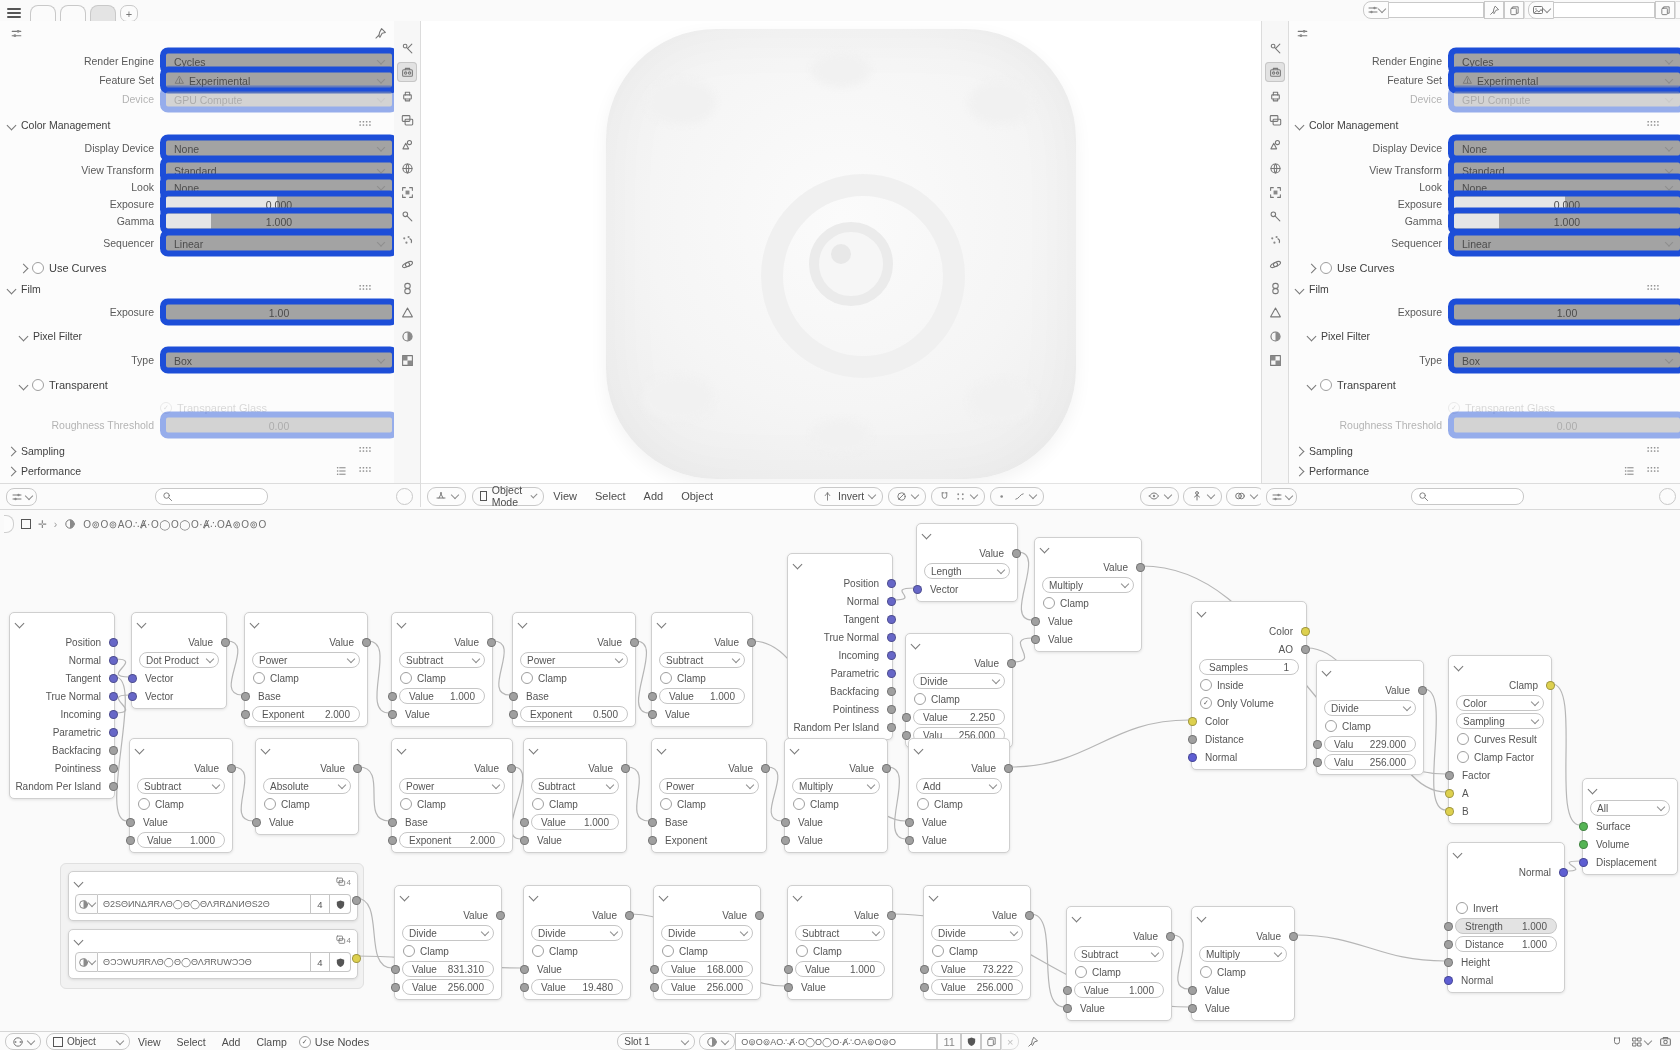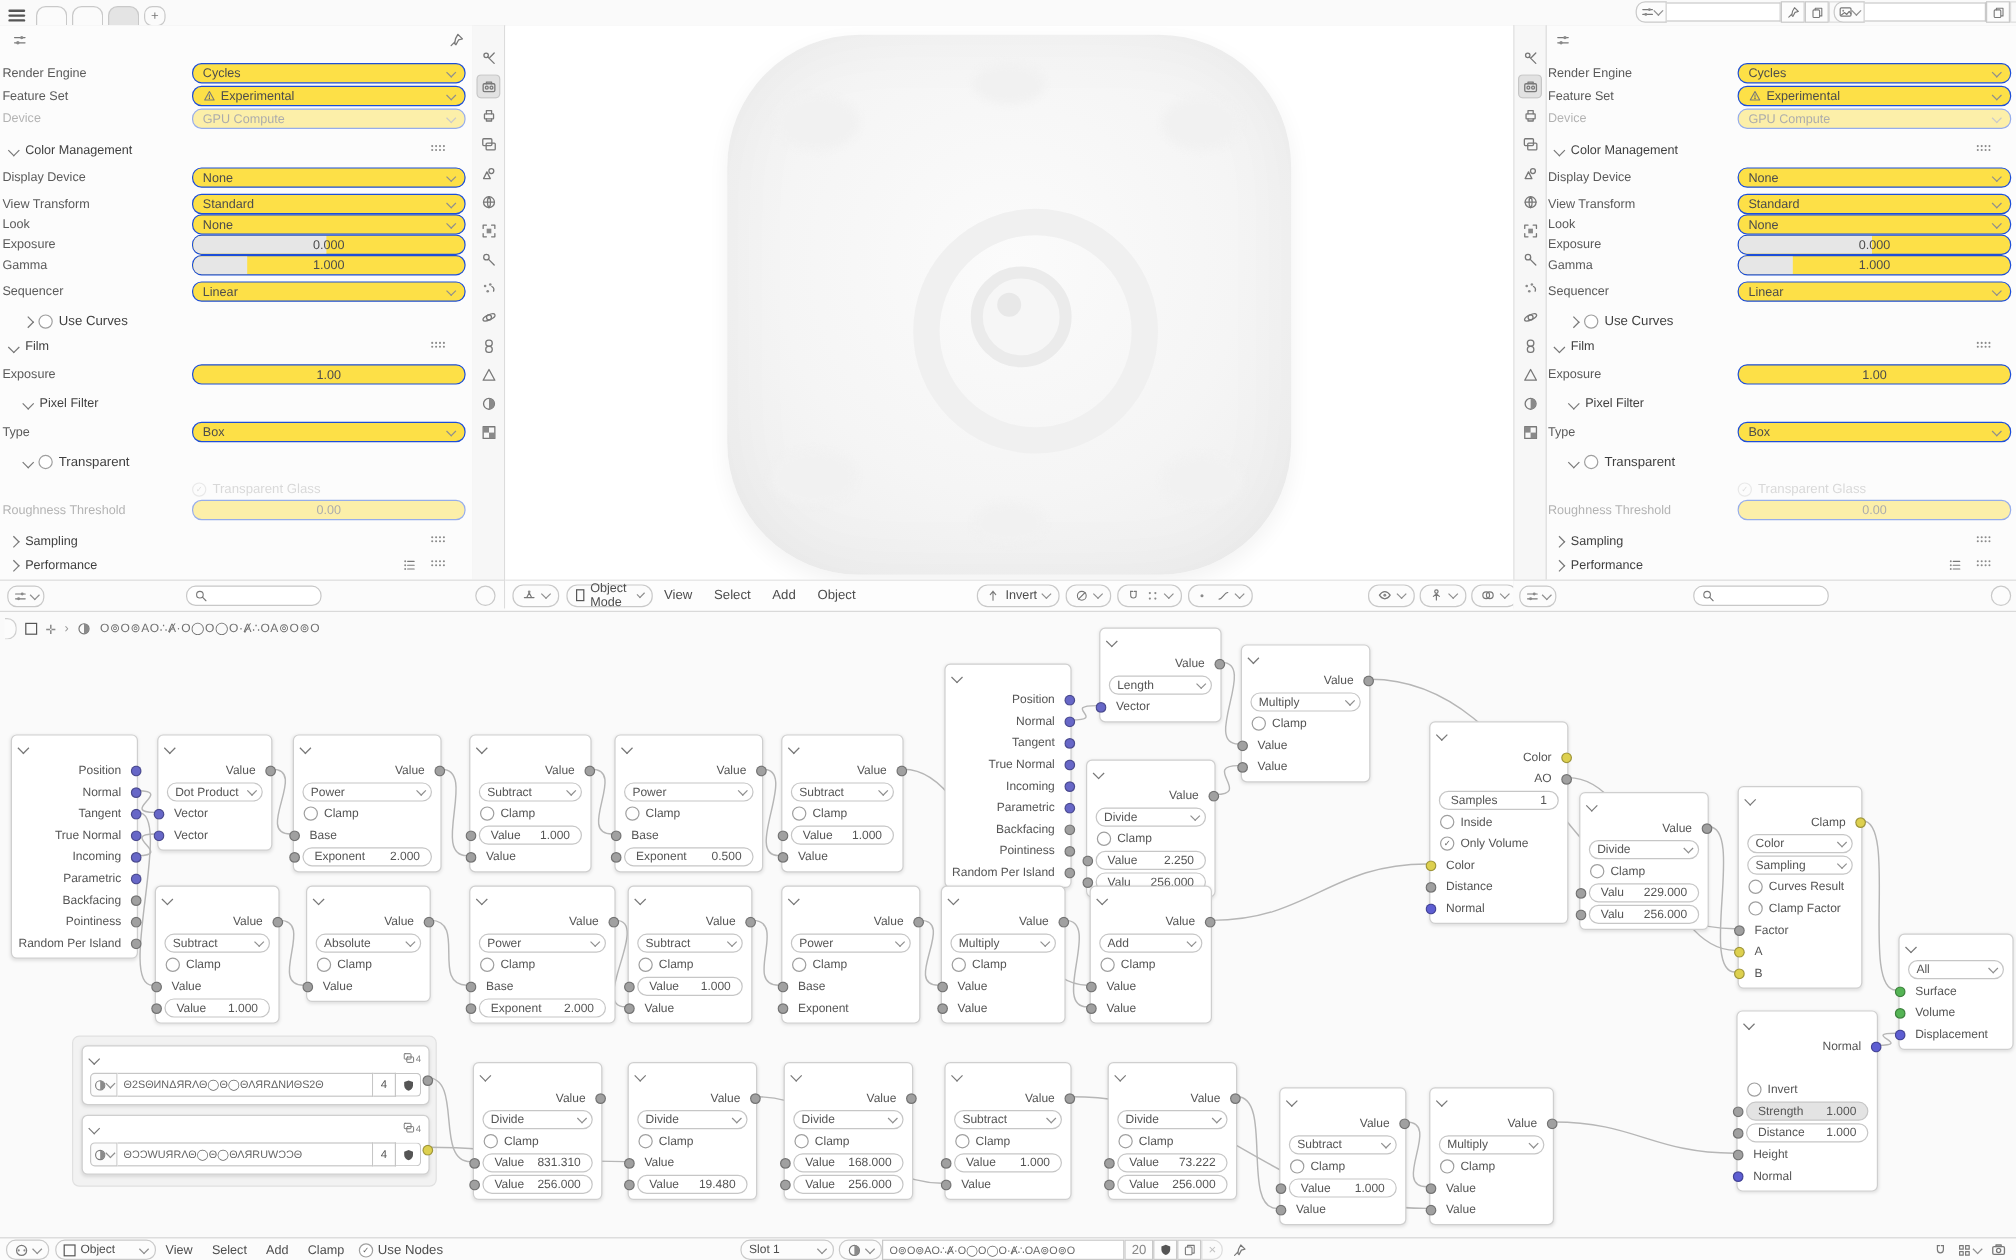--- a/index.html
+++ b/index.html
@@ -19,23 +19,23 @@
   .roundx{width:16px;height:16px;border:1px solid #ddd;border-radius:0 8px 8px 0;display:flex;align-items:center;justify-content:center;color:#c0c0c0}
   
   .panel{top:21px;height:462px;background:#fcfcfc}
   #left-panel{left:0;width:394px;border-right:1px solid #dcdcdc}
   #right-panel{left:1287px;width:393px;border-left:1px solid #dcdcdc}
   .strip{top:21px;width:26px;height:486px;background:#f7f7f7}
   #left-strip{left:394px;border-right:1px solid #dcdcdc}
   #right-strip{left:1261px;border-left:1px solid #dcdcdc;border-right:1px solid #dcdcdc}
   .stripicon{position:absolute;left:3px;width:20px;height:20px;display:flex;align-items:center;justify-content:center;border-radius:4px}
   .stripicon.active{background:#e2e2e2;box-shadow:0 0 0 1px #c6c6c6 inset}
-  .prow-label{position:absolute;width:152px;font-size:10.5px;color:#5a5a5a;transform:translateY(-50%)}
+  .prow-label{position:absolute;width:152px;text-align:right;font-size:10.5px;color:#5a5a5a;transform:translateY(-50%)}
   .pfield{position:absolute;left:160px;width:226px;height:15px;transform:translateY(-50%);
-          border:1px solid #1d4ed8;border-radius:8px;background:#fde047;display:flex;align-items:center;font-size:10.5px;color:#4c4c4c;overflow:hidden}
+          border:6px solid #1d4ed8;border-radius:8px;background:#a3a3a3;display:flex;align-items:center;font-size:10.5px;color:#4c4c4c;overflow:hidden}
   .pfield .txt{padding-left:8px;white-space:nowrap;z-index:1}
   .pfield .ctr{width:100%;text-align:center;z-index:1}
   .pfield .fill{position:absolute;left:0;top:0;bottom:0;background:#e6e6e6}
   .chev{width:5px;height:5px;border-right:1.2px solid #8e8e8e;border-bottom:1.2px solid #8e8e8e;transform:rotate(45deg);margin-top:-2px}
   .pfield .chev{position:absolute;right:8px;top:6px}
   .caret-d{width:6px;height:6px;border-right:1.2px solid #777;border-bottom:1.2px solid #777;transform:rotate(45deg)}
   .caret-r{width:6px;height:6px;border-right:1.2px solid #777;border-bottom:1.2px solid #777;transform:rotate(-45deg)}
   .seclabel{font-size:10.5px;color:#444;position:absolute;transform:translateY(-50%)}
   .grip{position:absolute;transform:translateY(-50%);color:#c9c9c9}
   .circlechk{width:10px;height:10px;border:1px solid #9f9f9f;border-radius:50%;background:#fff;display:flex;align-items:center;justify-content:center;font-size:7px;color:#666}
@@ -1955,21 +1955,21 @@
       <span class="chev" style="margin-left:auto"></span>
     </span>
   <span class="npill" style="margin-left:4px">
       <svg class="ic" width="12" height="12" viewBox="0 0 12 12">
         <circle cx="6" cy="6" r="4.2"></circle>
         <path class="f" d="M6 1.8a4.2 4.2 0 0 1 0 8.4z"></path>
       </svg>
       <span class="chev"></span>
     </span>
   <span class="matname">O⊚O⊚AO∴Ⱥ·O◯O◯O·Ⱥ∴OA⊚O⊚O</span>
-  <span class="sqbtn" style="width:22px;height:15px">20</span>
+  <span class="sqbtn" style="width:22px;height:15px">11</span>
   <span class="sqbtn" style="height:15px">
       <svg class="ic" width="11" height="11" viewBox="0 0 12 12">
         <path class="fd" d="M6 1.5l4 1.5v3c0 2.5-1.7 4-4 4.8C3.7 10 2 8.5 2 6V3z"></path>
       </svg>
     </span>
   <span class="sqbtn" style="height:15px">
       <svg class="ic" width="11" height="11" viewBox="0 0 12 12">
         <rect x="2" y="3.5" width="6" height="7" rx="1"></rect>
         <path d="M4 3.5V2h6v7H8.5"></path>
       </svg>

